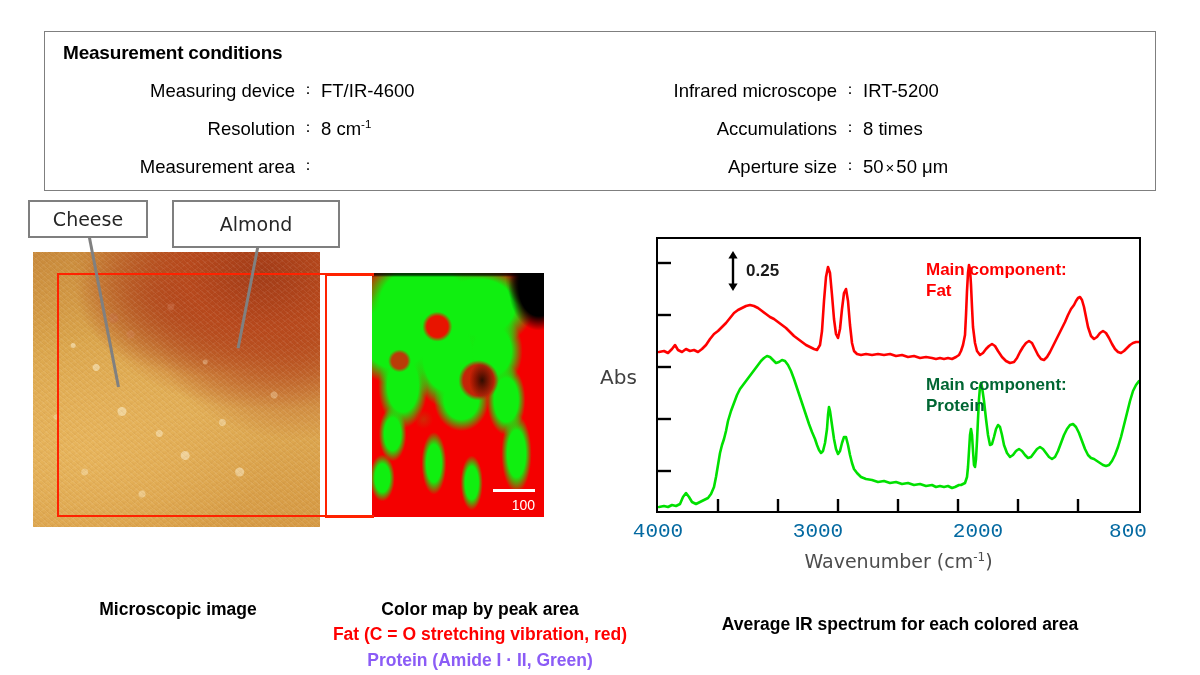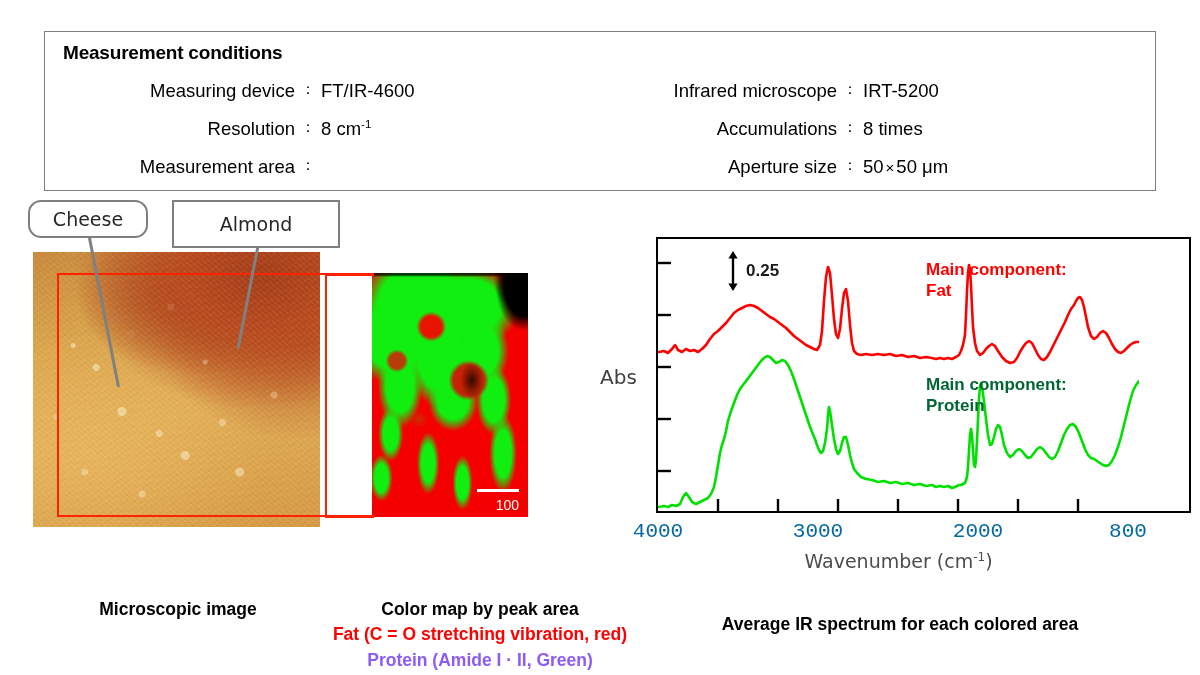--- a/index.html
+++ b/index.html
@@ -77,21 +77,21 @@
     background: #ffffff;
     box-sizing: border-box;
     font-size: 19px;
     color: #262626;
     display: flex;
     align-items: center;
     justify-content: center;
     z-index: 6;
     font-family: "DejaVu Sans", sans-serif;
   }
-  #callout-cheese { left: 28px;  top: 200px; width: 120px; height: 38px; border-radius: 13px; }
+  #callout-cheese { left: 28px;  top: 200px; width: 120px; height: 38px; }
   #callout-almond { left: 172px; top: 200px; width: 168px; height: 48px; }
 
   .leader {
     position: absolute;
     background: #808080;
     transform-origin: top left;
     z-index: 5;
   }
 
   
@@ -121,21 +121,21 @@
     height: 2.5px;
     background: #ff2200;
     z-index: 4;
   }
 
   
   #colormap {
     position: absolute;
     left: 372px;
     top: 273px;
-    width: 156px;
+    width: 172px;
     height: 244px;
     overflow: hidden;
     background: #00dd00;
   }
   .cm-layer { position: absolute; inset: 0; }
   #scalebar-line {
     position: absolute;
     right: 9px;
     bottom: 25px;
     width: 42px;
@@ -158,21 +158,21 @@
     position: absolute;
     left: 596px;
     top: 228px;
     width: 560px;
     height: 340px;
   }
   #plot-frame {
     position: absolute;
     left: 60px;
     top: 9px;
-    width: 535px;
+    width: 485px;
     height: 276px;
     border: 2.5px solid #000000;
     box-sizing: border-box;
     background: #ffffff;
     overflow: hidden;
   }
   #plot-svg { position: absolute; left: 0; top: 0; }
 
   #abs-label {
     position: absolute;

